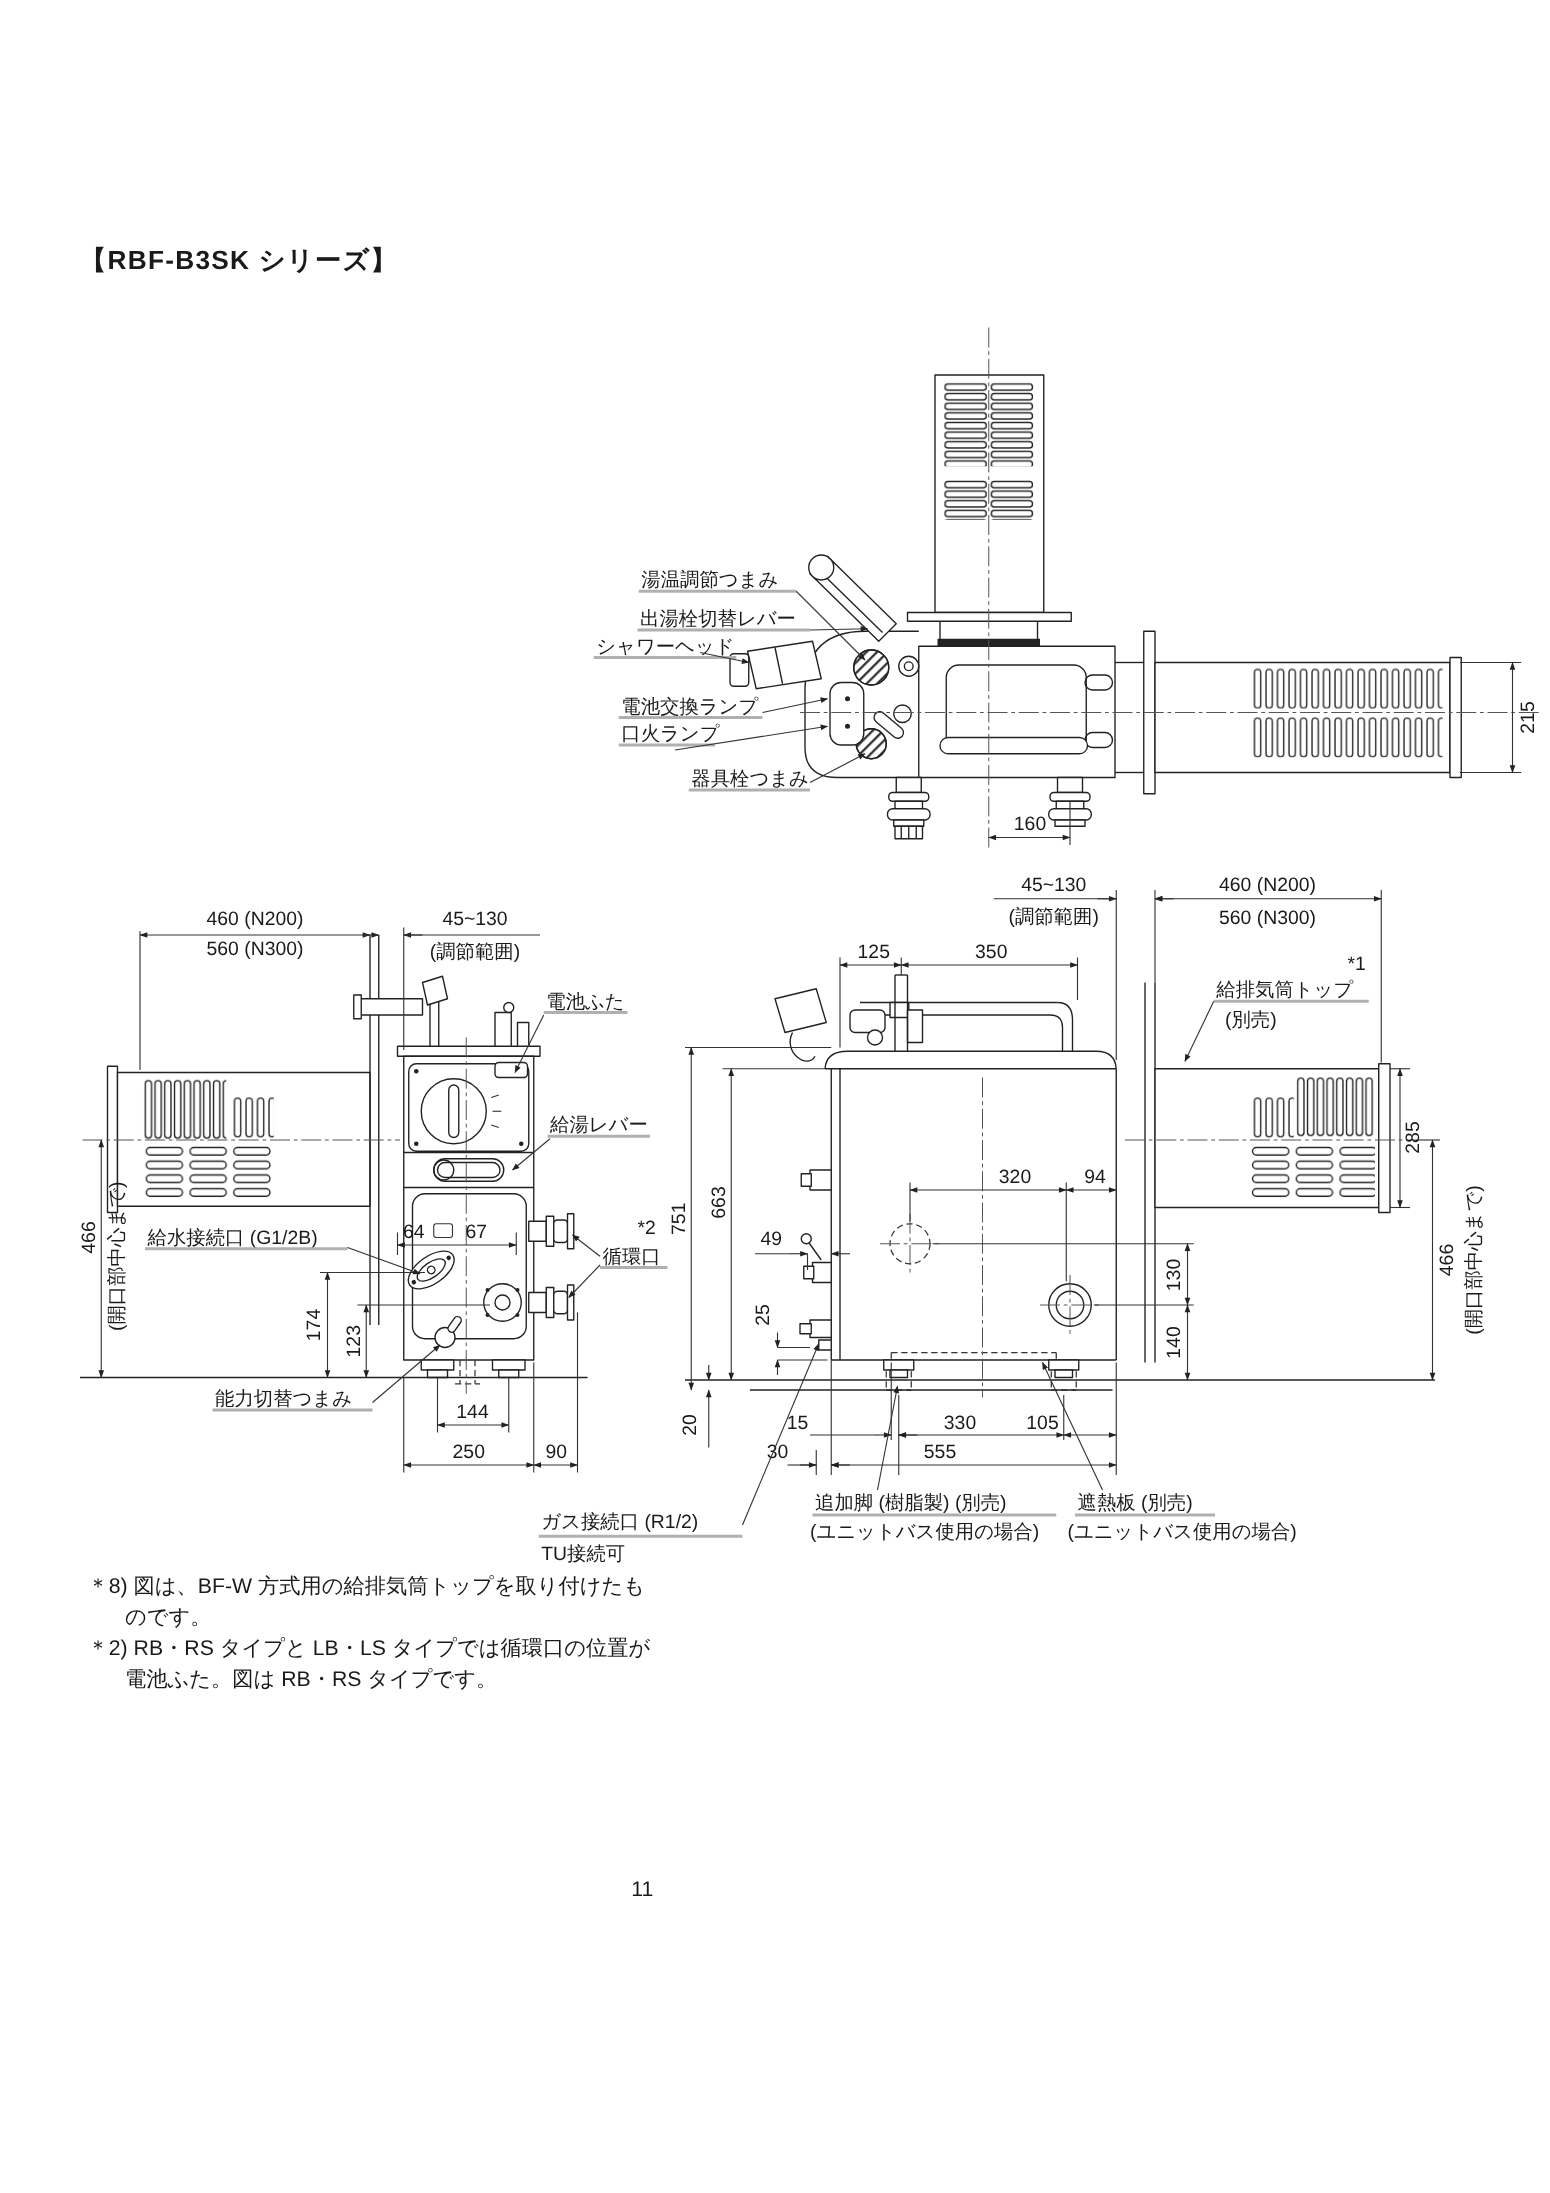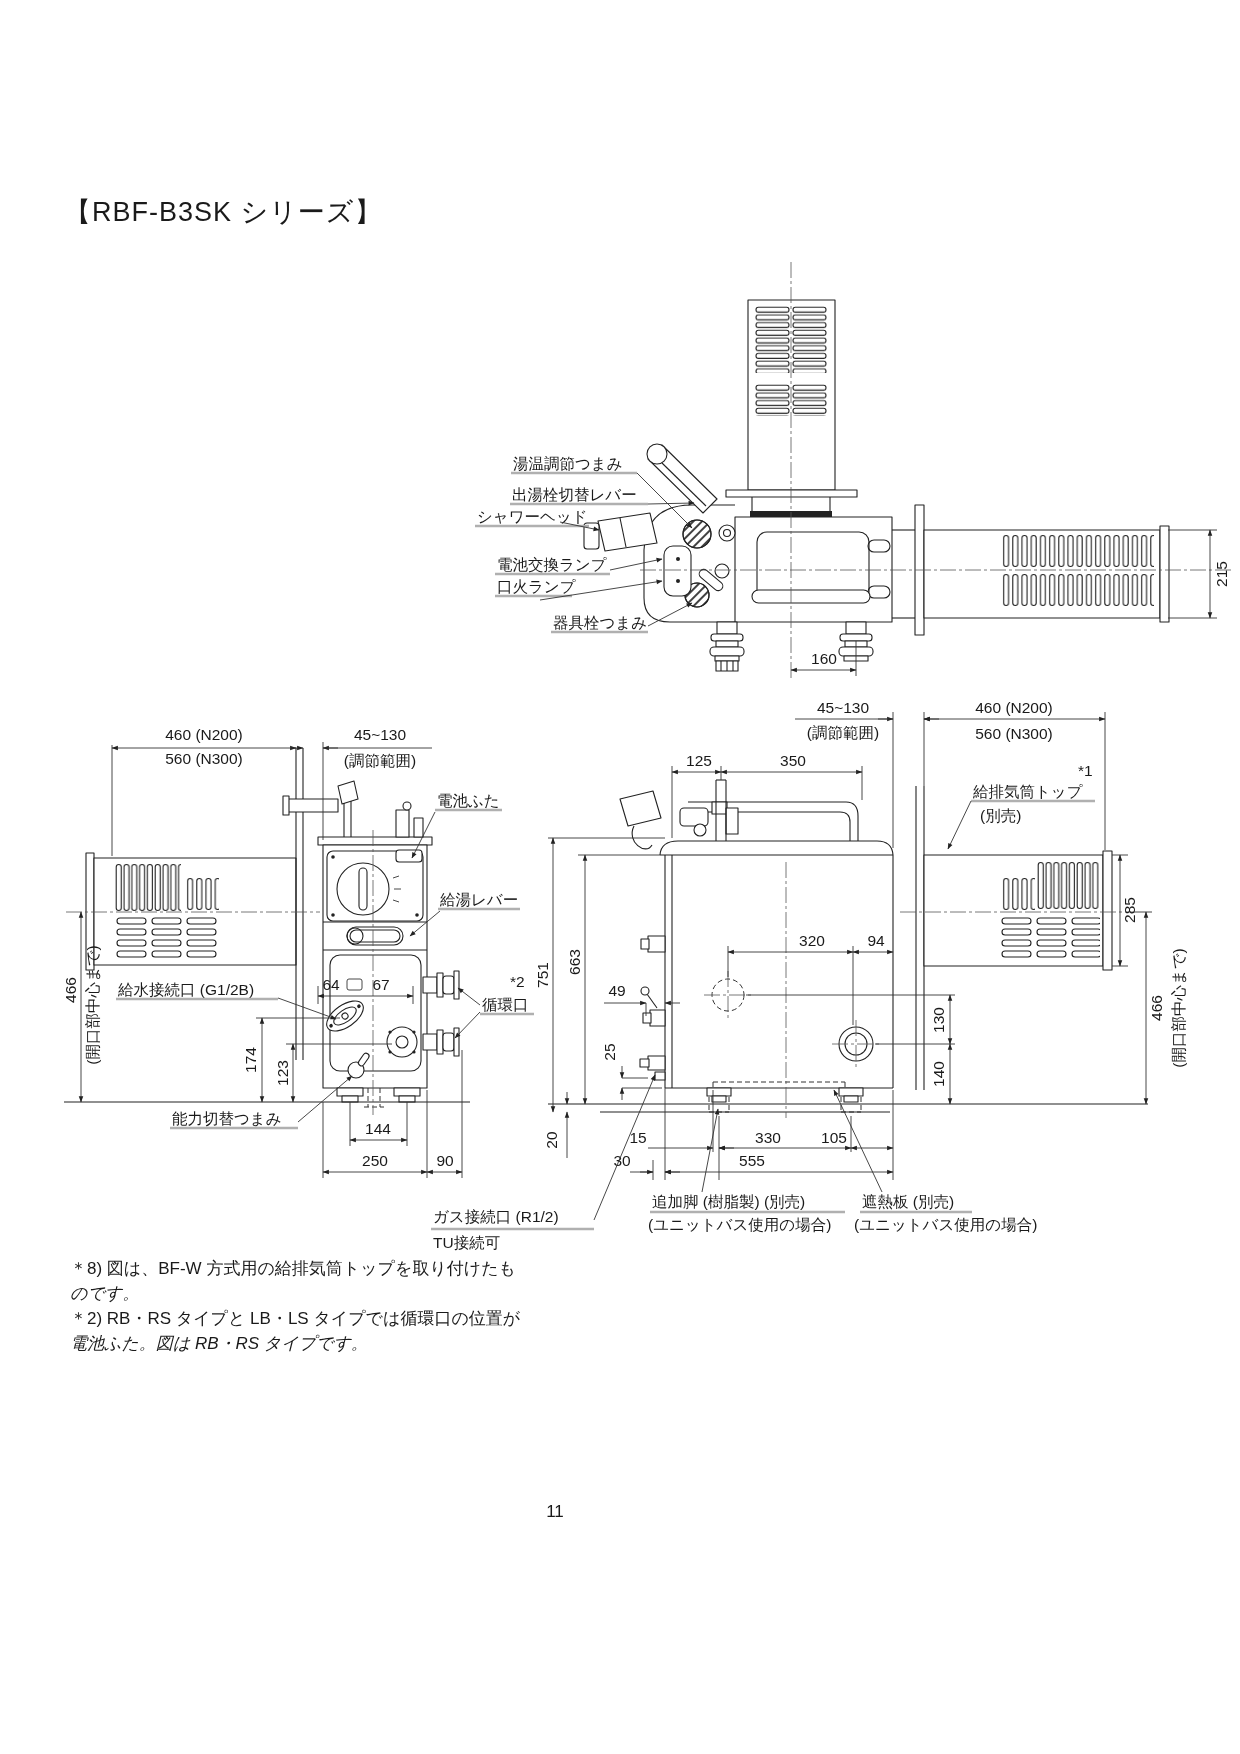--- a/index.html
+++ b/index.html
@@ -1,31 +1,31 @@
 <!DOCTYPE html>
 <html><head>
 <meta charset="utf-8">
 <style>
   html,body{margin:0;padding:0;background:#e8e8e8;}
   .page{position:relative;width:1240px;height:1754px;background:#ffffff;overflow:hidden;
         font-family:"Liberation Sans","DejaVu Sans",sans-serif;color:#1a1a1a;}
-  .title{position:absolute;left:64px;top:194px;font-size:27px;font-weight:normal;letter-spacing:1px;}
+  .title{position:absolute;left:64px;top:194px;font-size:21px;font-weight:bold;letter-spacing:1px;}
   svg{position:absolute;left:0;top:0;}
   svg text{font-family:"Liberation Sans","DejaVu Sans",sans-serif;font-size:15.5px;fill:#1a1a1a;}
   .s{fill:none;stroke:#222;stroke-width:1.1;stroke-linejoin:round;}
   .f{fill:#fff;stroke:#222;stroke-width:1.1;stroke-linejoin:round;}
   .fd{fill:#222;stroke:none;}
   .d{fill:none;stroke:#333;stroke-width:0.9;}
   .cl{fill:none;stroke:#555;stroke-width:0.8;stroke-dasharray:16 3 3 3;}
   .da{fill:none;stroke:#333;stroke-width:1;stroke-dasharray:5 3;}
   .ul{stroke:#b0b0b0;stroke-width:2.4;}
   .mid{text-anchor:middle;}
   .notes{position:absolute;left:70px;top:1256px;font-size:17px;line-height:25px;}
-  .notes .cont{font-style:italic;}
-  .pagenum{position:absolute;left:505px;top:1502px;width:100px;text-align:center;font-size:17px;}
+  .notes .cont{margin-left:30px;}
+  .pagenum{position:absolute;left:505px;top:1502px;width:100px;font-size:17px;}
 </style>
 </head>
 <body>
 
 <div class="page">
   <div class="title">【RBF-B3SK シリーズ】</div>
 
   <svg width="1240" height="1754" viewBox="0 0 1240 1754">
     <defs>
       <marker id="mA" viewBox="0 0 10 10" refX="9.3" refY="5" markerWidth="11" markerHeight="7" orient="auto-start-reverse">

